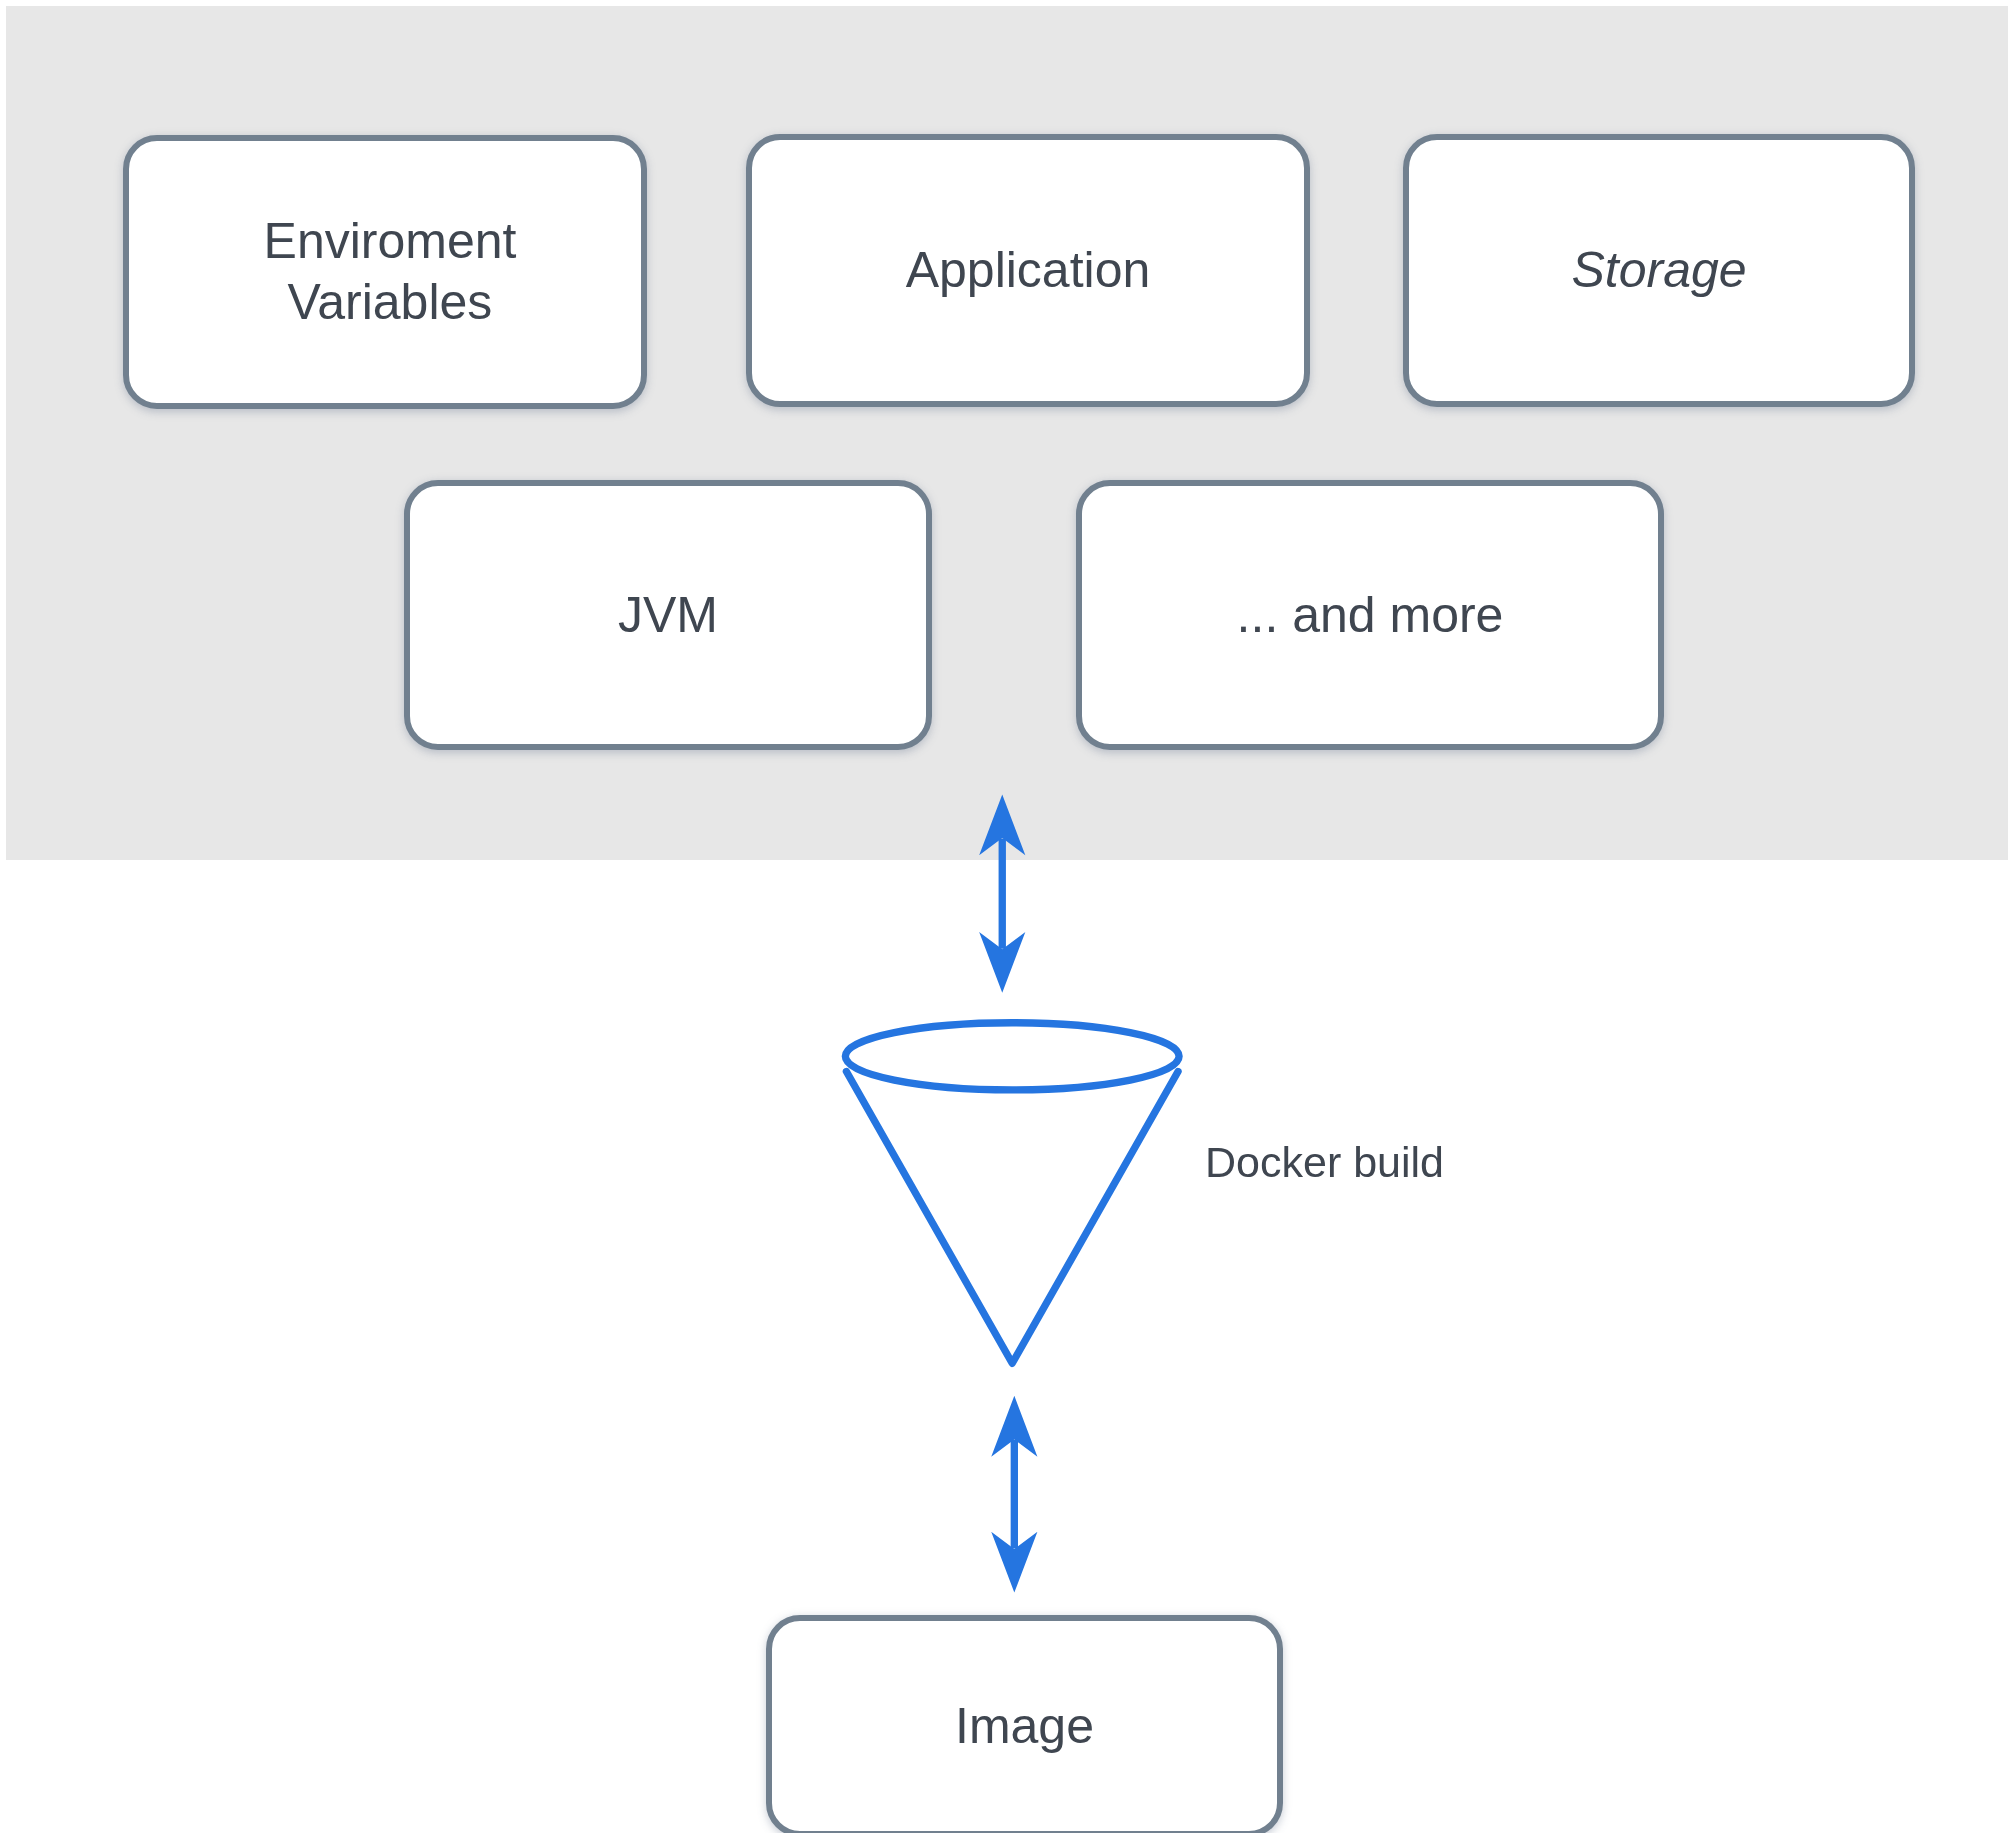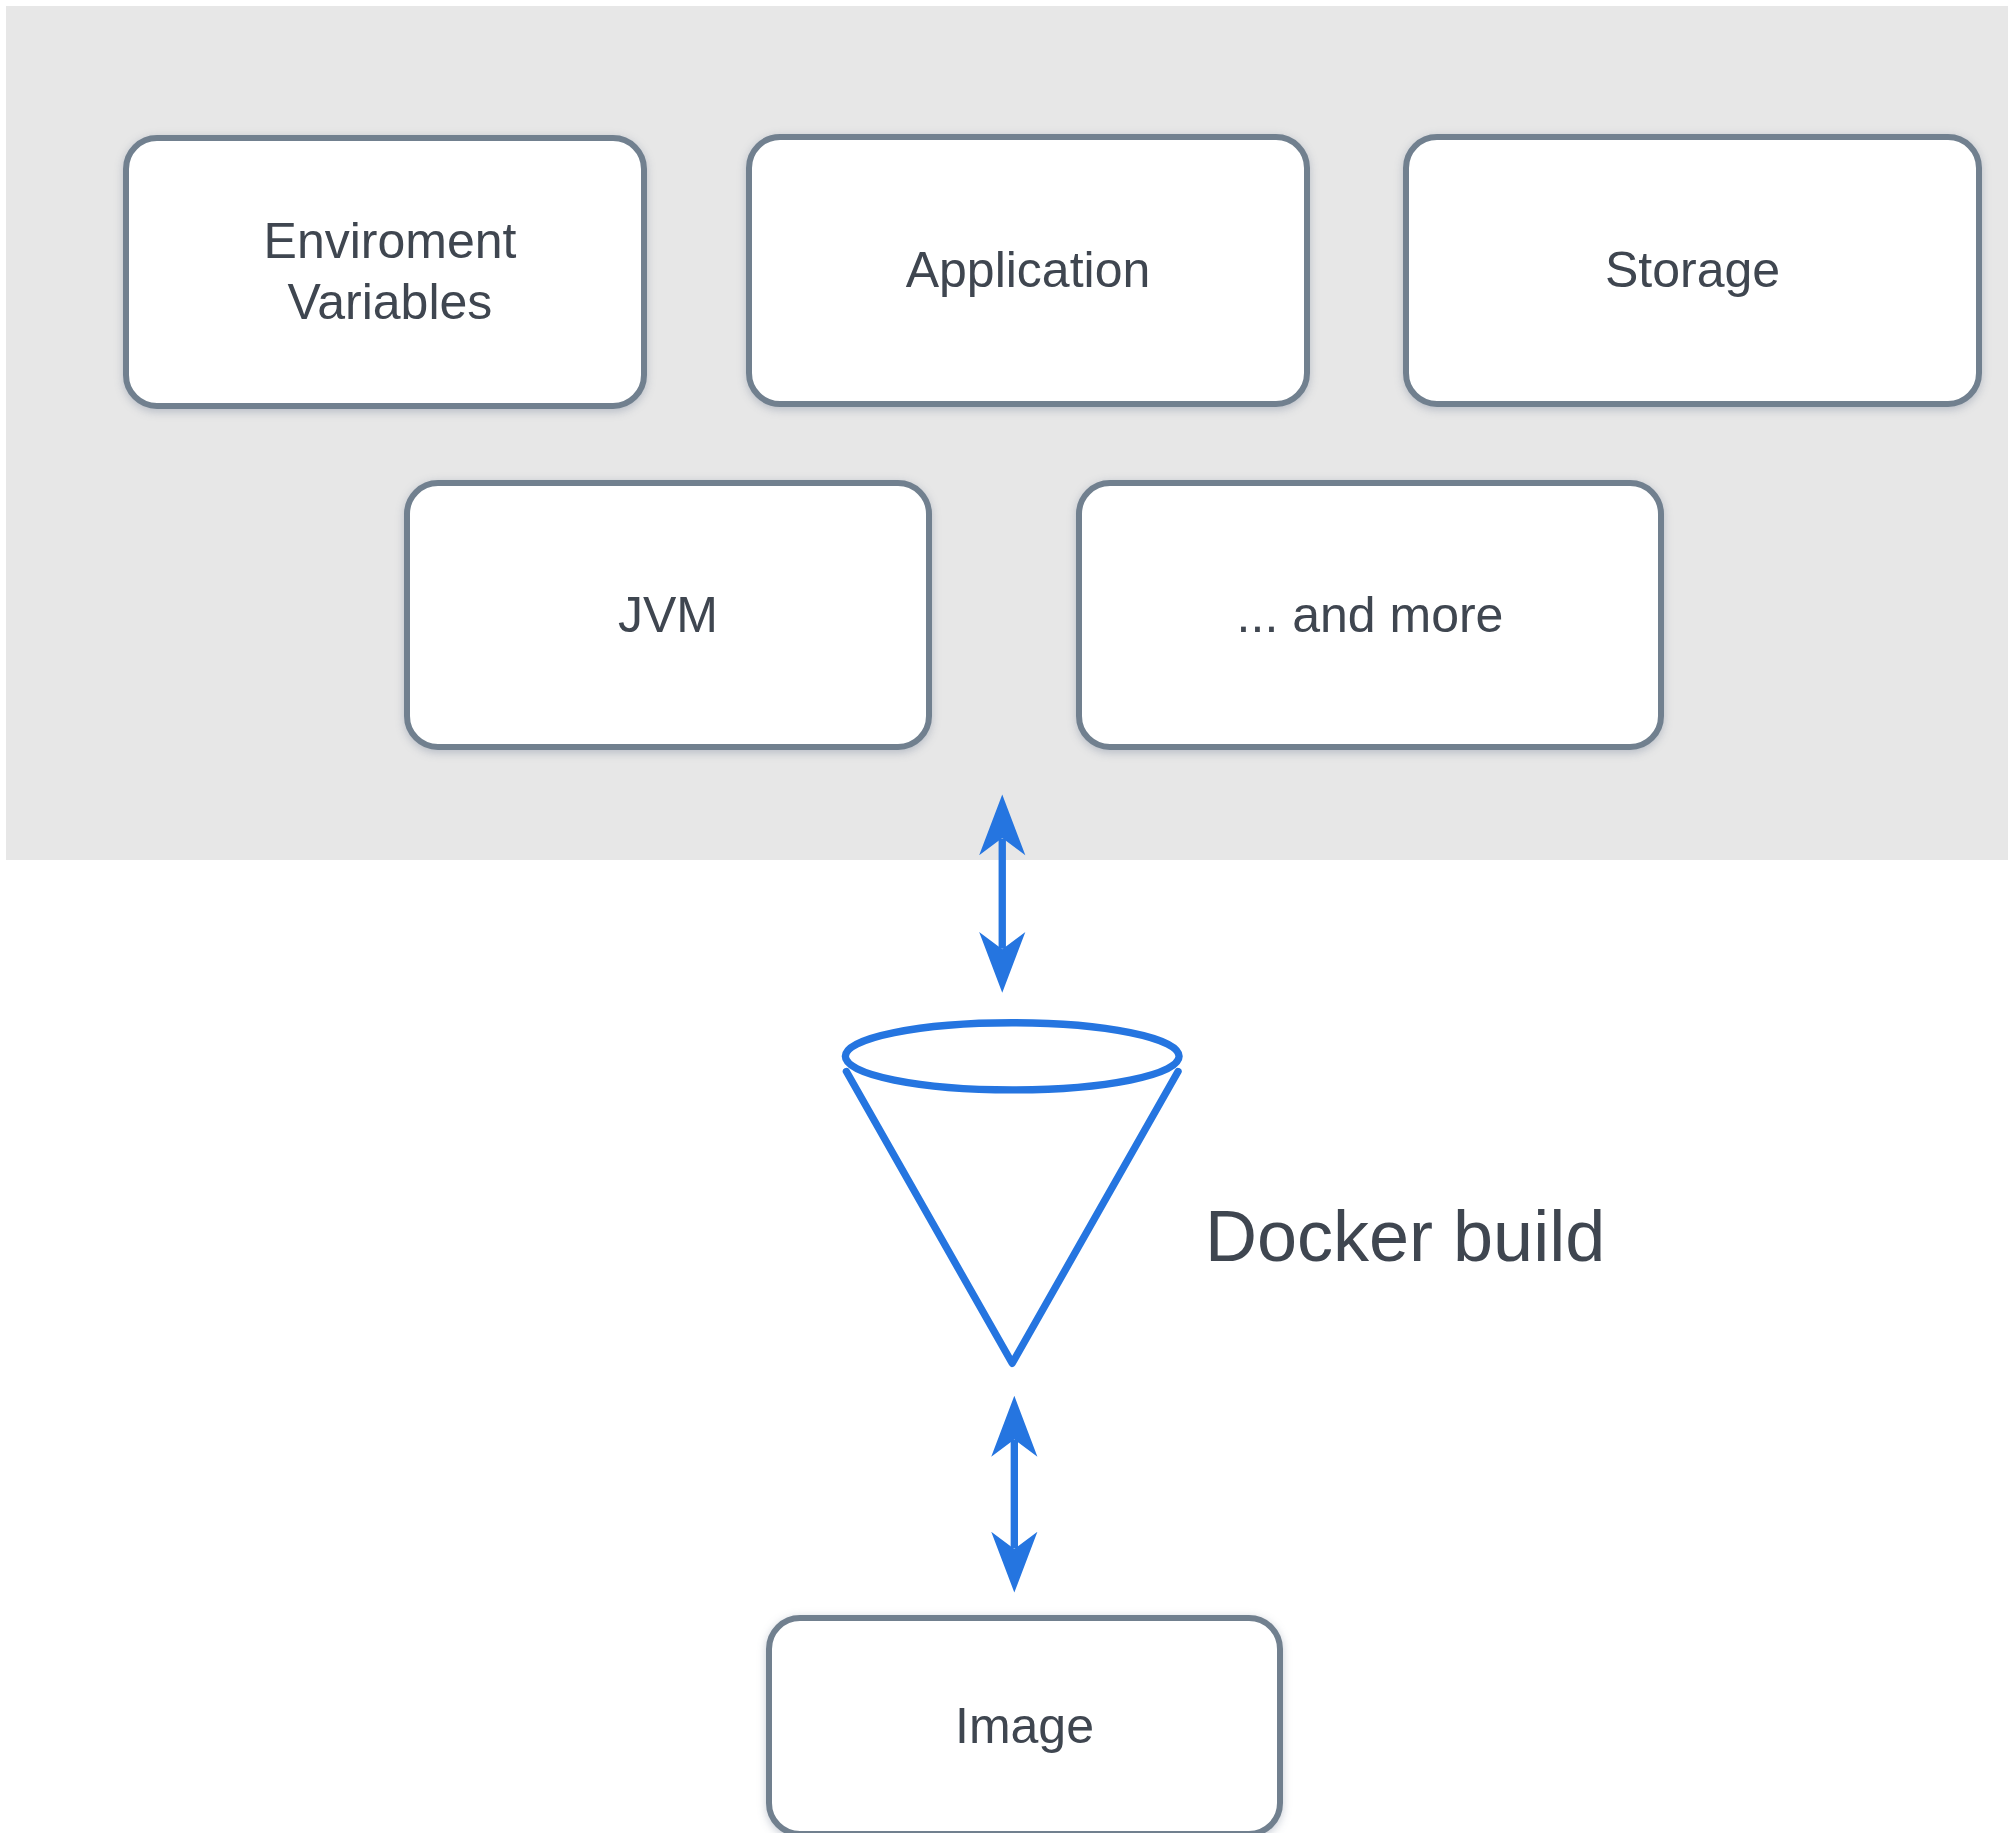--- a/index.html
+++ b/index.html
@@ -38,21 +38,21 @@
     justify-content: center;
     text-align: center;
     color: var(--node-text, #3f4650);
     font-size: 50px;
     line-height: 1.22;
     white-space: pre-line;
     box-shadow: 0 2.1px 8.4px rgba(100, 116, 139, 0.35);
   }
   #node-env     { left: 123px;  top: 135px;  width: 524px;  height: 274px; padding-left: 10px; }
   #node-app     { left: 746px; top: 134px;  width: 564px;  height: 273px; }
-  #node-storage { left: 1403px; top: 134px;  width: 579px;  height: 273px; }
+  #node-storage { left: 1403px; top: 134px;  width: 512px;  height: 273px; font-style: italic; }
   #node-jvm     { left: 404px;  top: 480px;  width: 528px; height: 270px; }
   #node-more    { left: 1076px; top: 480px;  width: 588px; height: 270px; }
   #node-image   { left: 766px; top: 1602px; width: 517px;  height: 222px; margin-top: 13px; }
 
   .overlay {
     position: absolute;
     left: 0;
     top: 0;
     width: 2015px;
     height: 1834px;
@@ -62,22 +62,22 @@
     stroke: var(--accent-blue, #2575e0);
     fill: none;
   }
   .blue-fill {
     fill: var(--accent-blue, #2575e0);
     stroke: none;
   }
   .docker-label {
     position: absolute;
     left: 1205px;
-    top: 1197px;
-    font-size: 72px;
+    top: 1139px;
+    font-size: 43px;
     line-height: 1.1;
     color: var(--node-text, #3f4650);
     white-space: nowrap;
   }
 </style>
 </head>
 <body>
 
 <div class="canvas">
 

